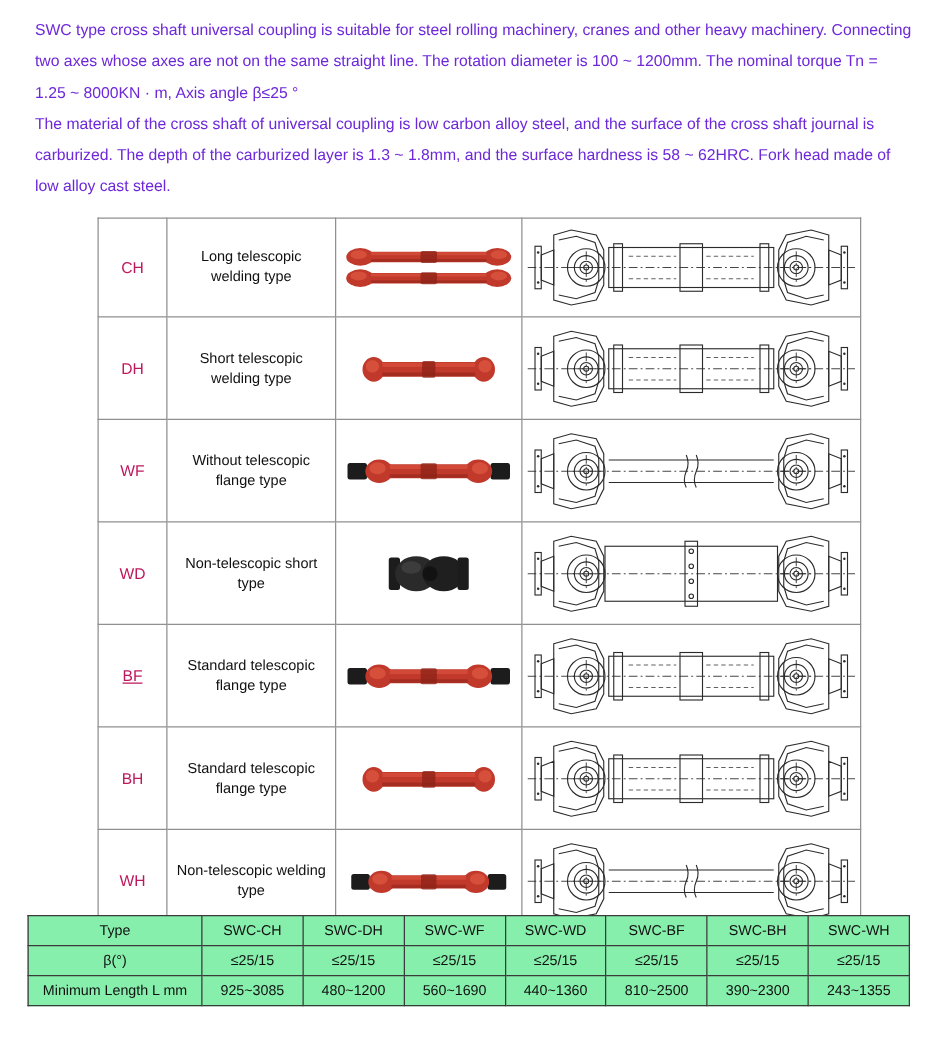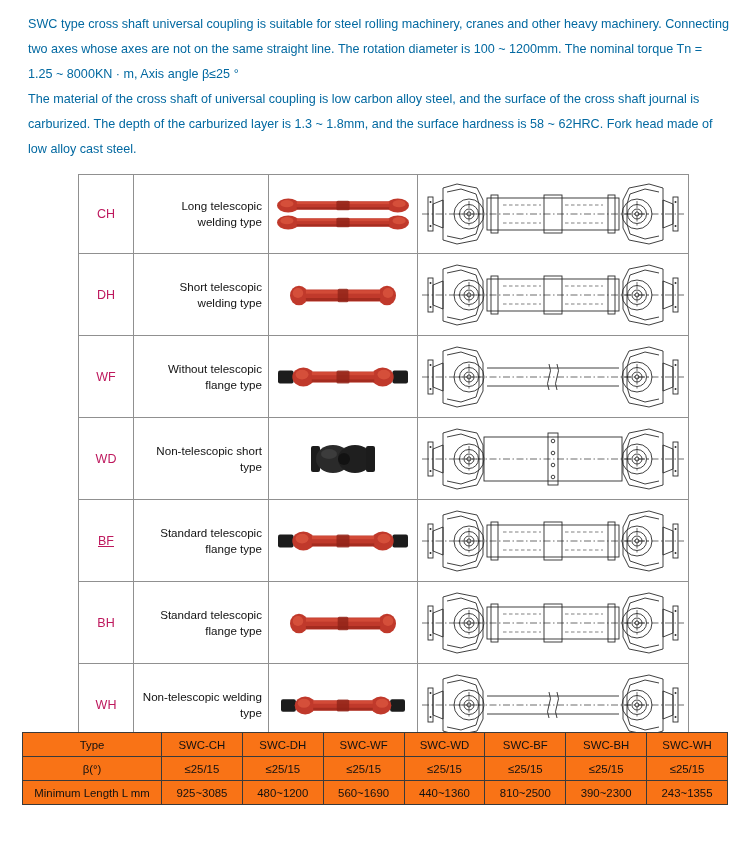--- a/index.html
+++ b/index.html
@@ -14,21 +14,21 @@
     color: #000000;
     position: relative;
     overflow: hidden;
   }
 
   
   .intro {
     padding: 12px 20px 0 28px;
     font-size: 12.6px;
     line-height: 25px;
-    color: #0369a1;
+    color: #6d28d9;
   }
   .intro p {
     margin: 0;
   }
   .intro p + p { margin-top: 0; }
 
   
   .type-table-wrap {
     margin: 12px 0 0 78px;
     width: 594px;
@@ -44,21 +44,21 @@
     background: #ffffff;
   }
   td.col-code {
     width: 52px;
     text-align: center;
     font-size: 12.5px;
     color: #be185d;
   }
   td.col-desc {
     width: 122px;
-    text-align: right;
+    text-align: center;
     font-size: 11.6px;
     line-height: 16px;
     color: #111;
     padding: 2px 6px;
   }
   td.col-photo {
     width: 148px;
     padding: 0;
     text-align: center;
   }
@@ -79,21 +79,21 @@
   .spec-wrap {
     position: absolute;
     left: 22px;
     top: 732px;
     width: 706px;
   }
   table.spec-table {
     border-collapse: collapse;
     width: 706px;
     table-layout: fixed;
-    background: #f97316;
+    background: #86efac;
   }
   table.spec-table td {
     border: 1px solid #3a3a3a;
     text-align: center;
     font-size: 11.4px;
     height: 21px;
     color: #111;
     white-space: nowrap;
   }
   table.spec-table td.rowhead {

